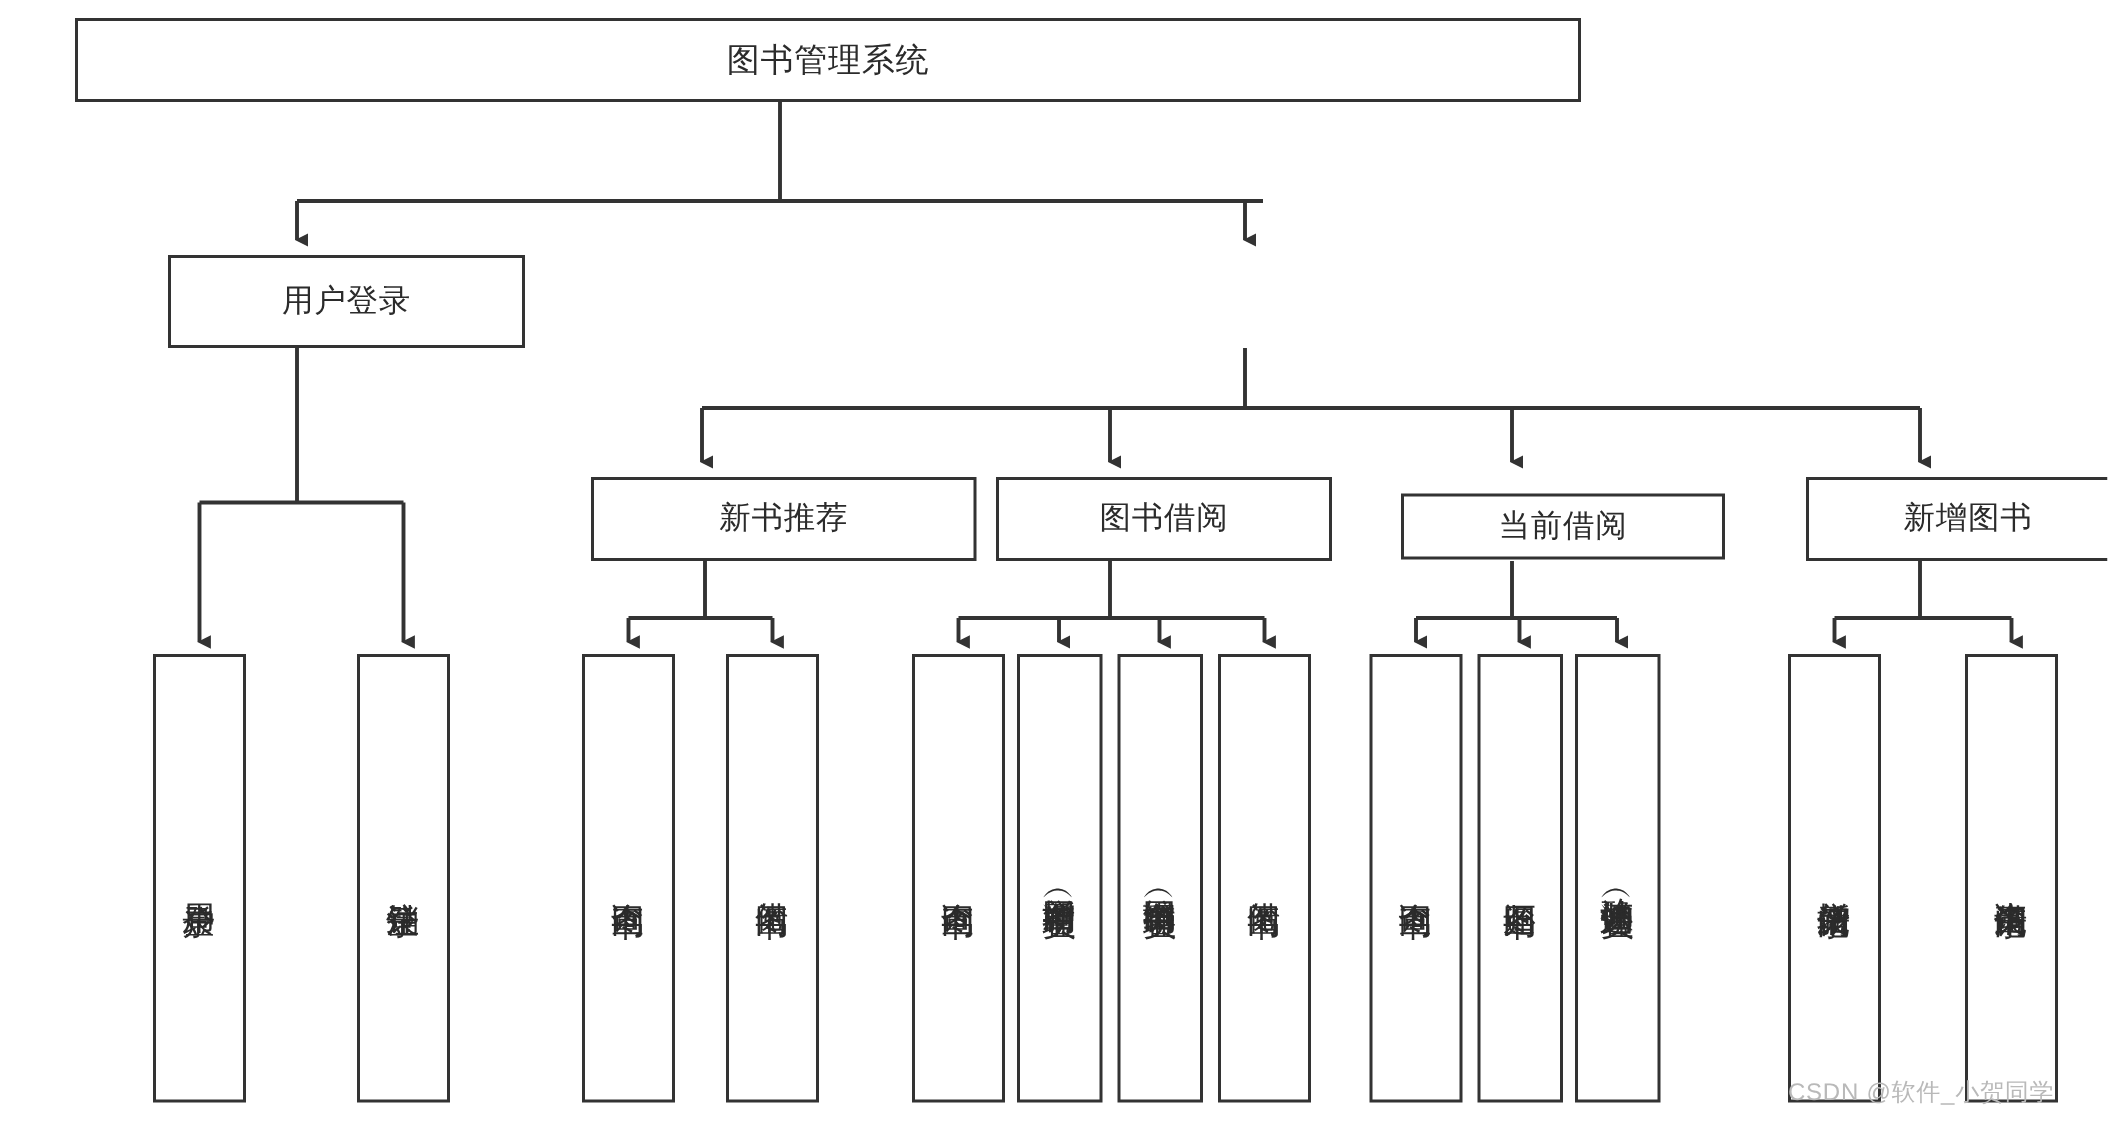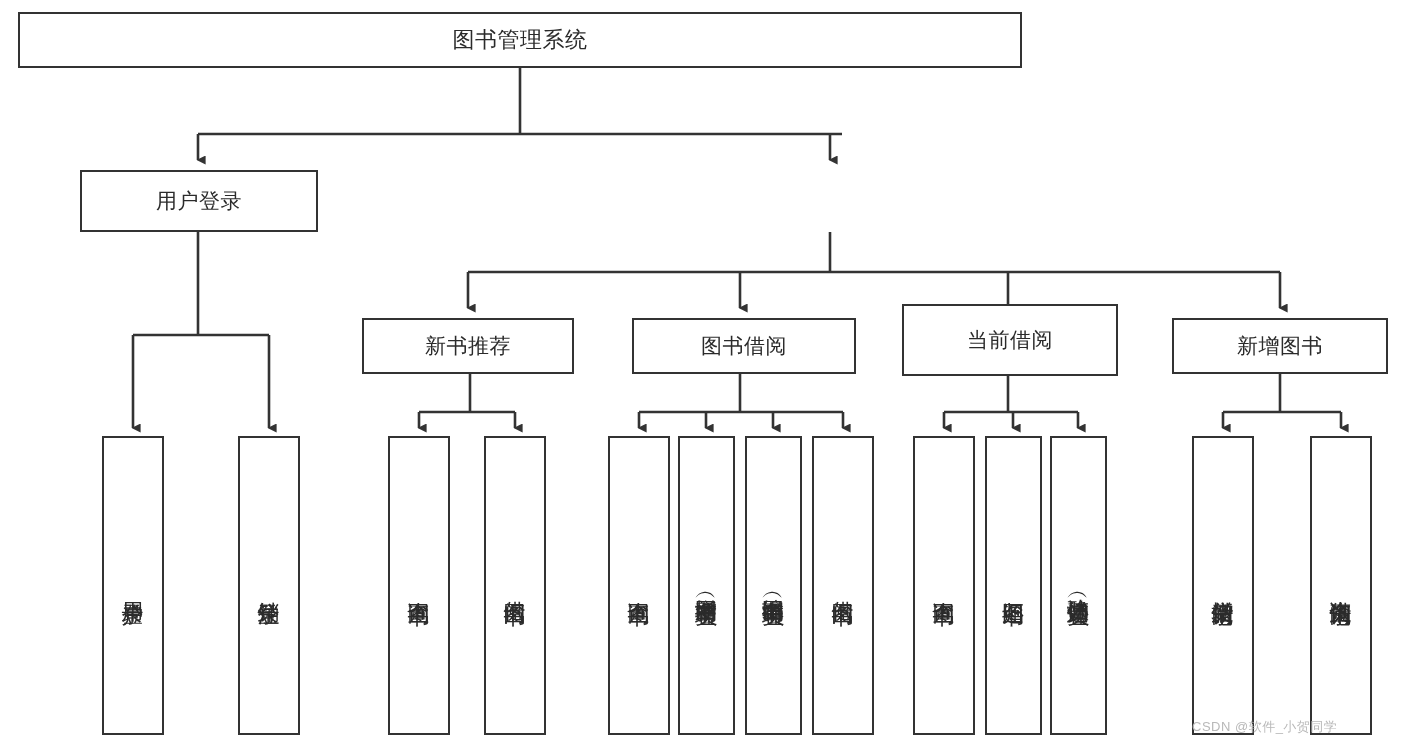--- a/index.html
+++ b/index.html
@@ -32,41 +32,42 @@
     color: #2b2b2b;
     display: flex;
     align-items: center;
     justify-content: center;
     text-align: center;
   }
   .node.horiz {
     font-size: 21px;
     letter-spacing: 0.5px;
     line-height: 1.2;
+    margin-left: 32px;
   }
   .node.root {
     font-size: 22px;
   }
   .node.vert {
     writing-mode: vertical-rl;
     text-orientation: upright;
     font-size: 22px;
     line-height: 1.05;
     letter-spacing: 1px;
     padding: 6px 0;
   }
   .node.vert .vtext {
     writing-mode: vertical-rl;
     text-orientation: upright;
     display: block;
     white-space: nowrap;
   }
   .watermark {
     position: absolute;
-    font-size: 13px;
+    font-size: 16px;
     color: #b9b9b9;
     white-space: nowrap;
     letter-spacing: 0.5px;
   }
 </style>
 </head>
 <body>
 
 <div id="canvas">
 
@@ -121,27 +122,27 @@
   </svg>
 
   <div class="node horiz root" style="left:18px; top:12px; width:1004px; height:56px;">
     <span>图书管理系统</span>
   </div>
 
   <div class="node horiz" style="left:80px; top:170px; width:238px; height:62px;">
     <span>用户登录</span>
   </div>
 
-  <div class="node horiz" style="left:362px; top:318px; width:212px; height:56px;">
+  <div class="node horiz" style="left:362px; top:318px; width:257px; height:56px;">
     <span>新书推荐</span>
   </div>
   <div class="node horiz" style="left:632px; top:318px; width:224px; height:56px;">
     <span>图书借阅</span>
   </div>
-  <div class="node horiz" style="left:902px; top:304px; width:216px; height:72px;">
+  <div class="node horiz" style="left:902px; top:329px; width:216px; height:44px;">
     <span>当前借阅</span>
   </div>
   <div class="node horiz" style="left:1172px; top:318px; width:216px; height:56px;">
     <span>新增图书</span>
   </div>
 
   <div class="node vert" style="left:102px; top:436px; width:62px; height:299px;">
     <span class="vtext">用户登录</span>
   </div>
   <div class="node vert" style="left:238px; top:436px; width:62px; height:299px;">

